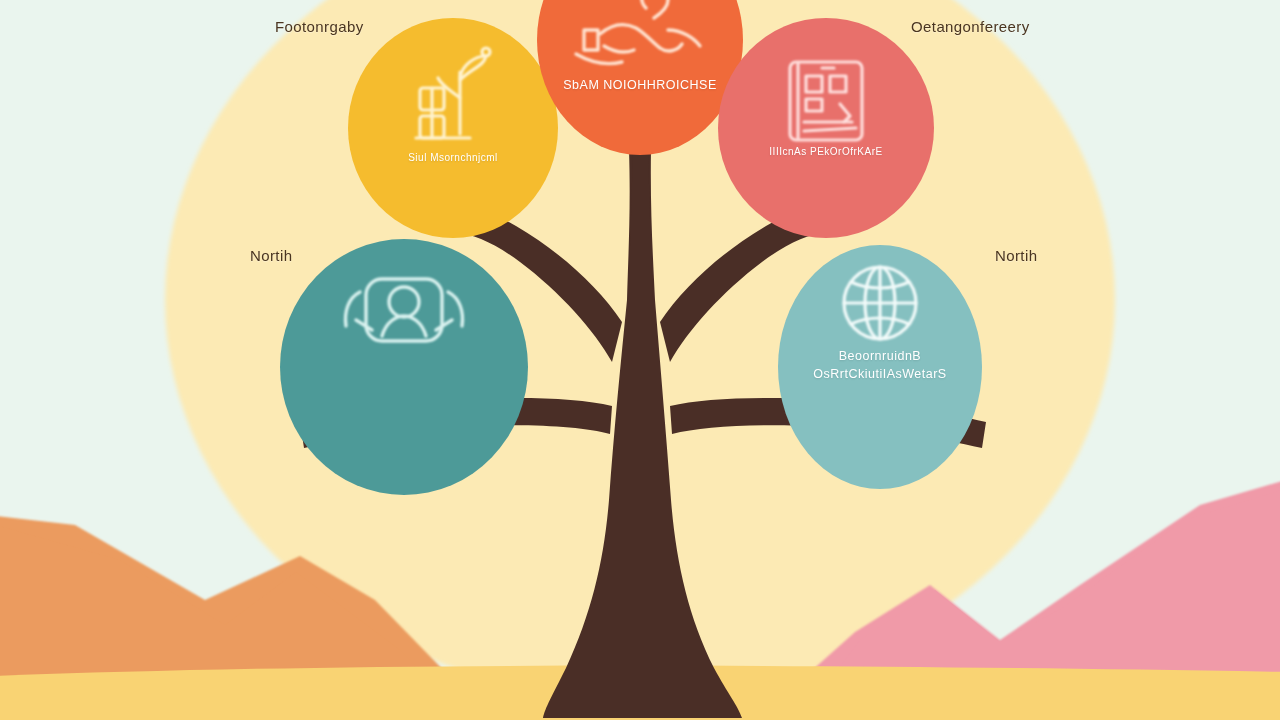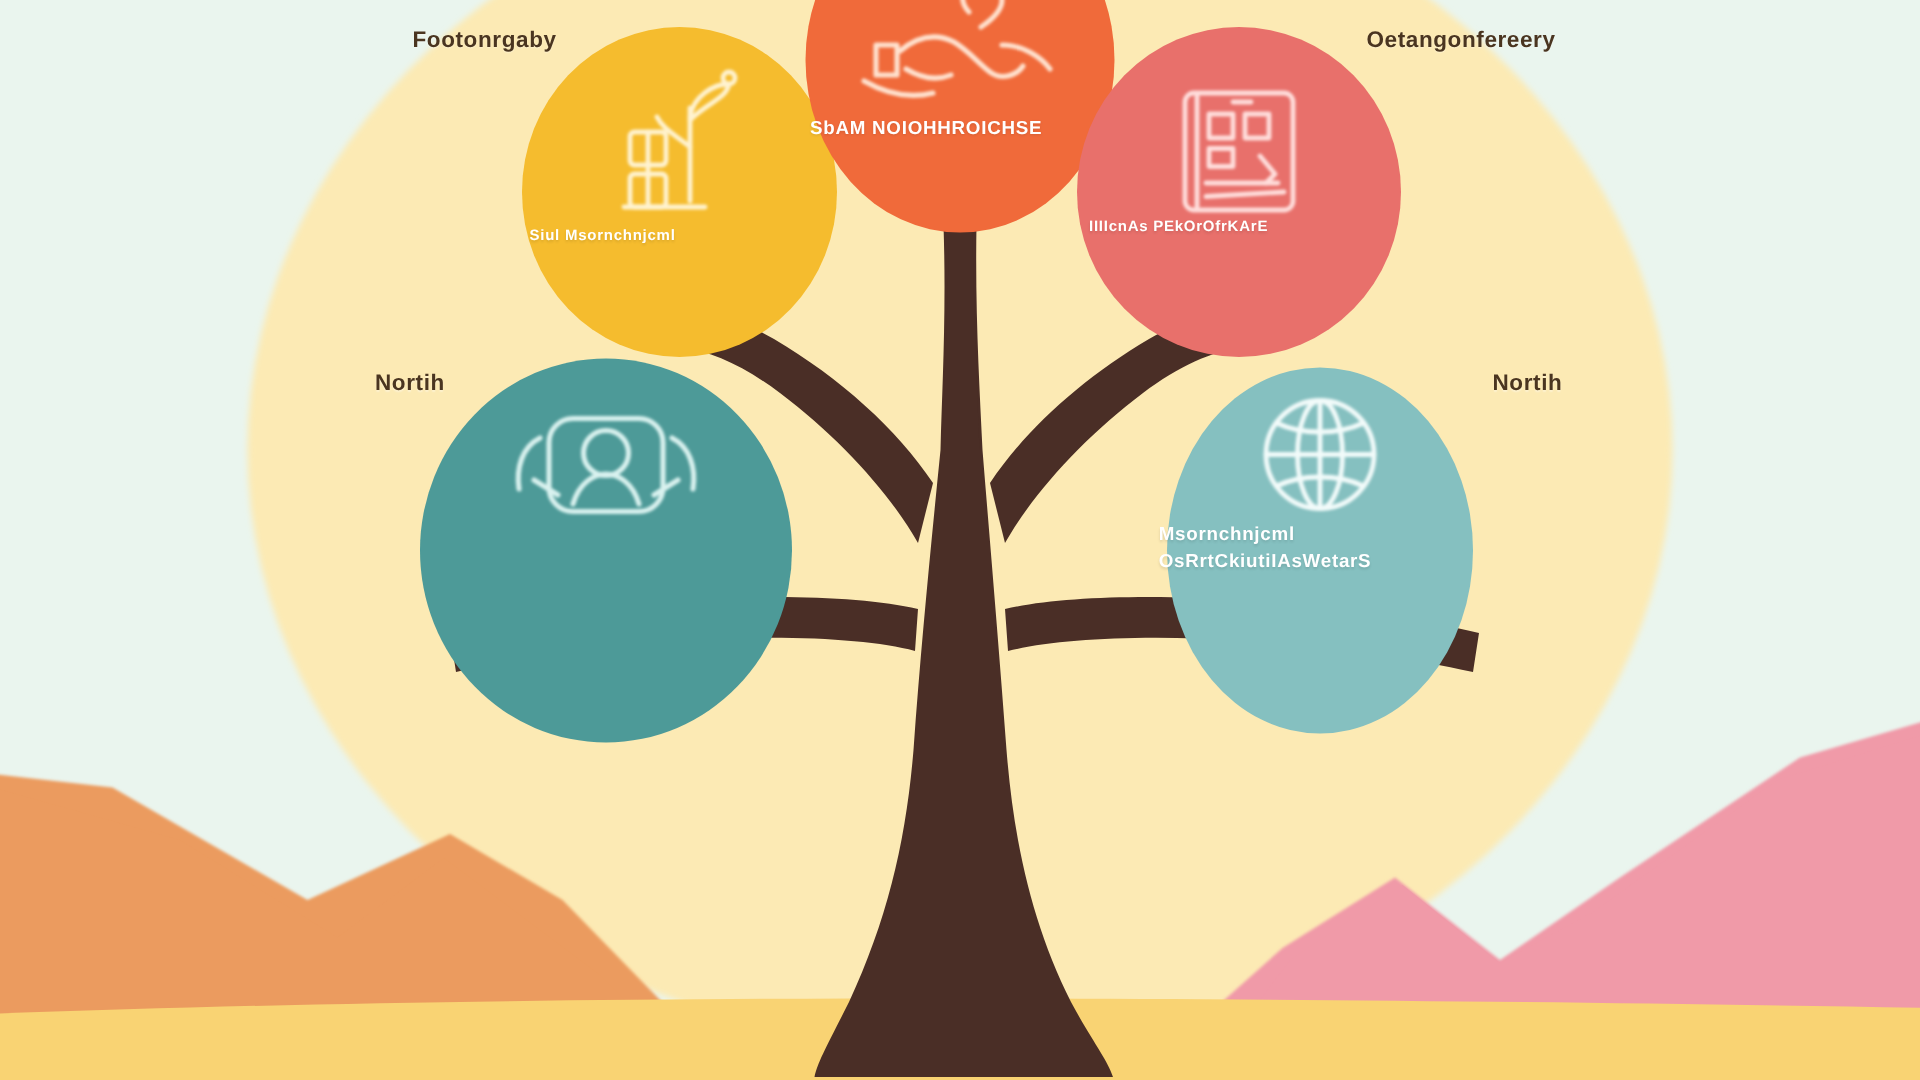--- a/index.html
+++ b/index.html
@@ -12,33 +12,33 @@
     font-family:"Liberation Sans","DejaVu Sans",sans-serif;
     background:#eaf5ee;
   }
   #scene{position:absolute;inset:0;width:1280px;height:720px;}
 
   
   .outer-label{
     position:absolute;
     color:#4a3520;
     font-size:15px;
-    font-weight:700;
+    font-weight:400;
     letter-spacing:.4px;
     white-space:nowrap;
     text-shadow:0 1px 1px rgba(255,255,255,.35);
     filter:blur(.25px);
   }
   .node-label{
     position:absolute;
     color:#ffffff;
     font-size:13px;
-    font-weight:700;
+    font-weight:400;
     letter-spacing:.5px;
-    text-align:left;
+    text-align:center;
     line-height:1.35;
     white-space:pre-line;
     text-shadow:0 1px 2px rgba(0,0,0,.12);
     filter:blur(.3px);
     transform:translateX(-50%);
   }
   .node-label.two-line{line-height:1.45;}
 </style>
 </head>
 <body>
@@ -209,16 +209,16 @@
 
   <div class="outer-label" data-bind="outer_labels.3.text" style="left:995px;top:247px;">Nortih</div>
 
   <div class="node-label" data-bind="nodes.0.label" style="left:453px;top:151px;width:200px;font-size:10px;">Siul Msornchnjcml</div>
 
   <div class="node-label" data-bind="nodes.1.label" style="left:640px;top:77px;width:200px;font-size:12.5px;">SbAM NOIOHHROICHSE</div>
 
   <div class="node-label" data-bind="nodes.2.label" style="left:826px;top:145px;width:200px;font-size:10px;">IIIIcnAs PEkOrOfrKArE</div>
 
 
-  <div class="node-label two-line" data-bind="nodes.4.label" style="left:880px;top:347px;width:215px;font-size:12.5px;">Msornchnjcml
+  <div class="node-label two-line" data-bind="nodes.4.label" style="left:880px;top:347px;width:215px;font-size:12.5px;">BeoornruidnB
 OsRrtCkiutiIAsWetarS</div>
 
 </div>
 
 </body></html>

